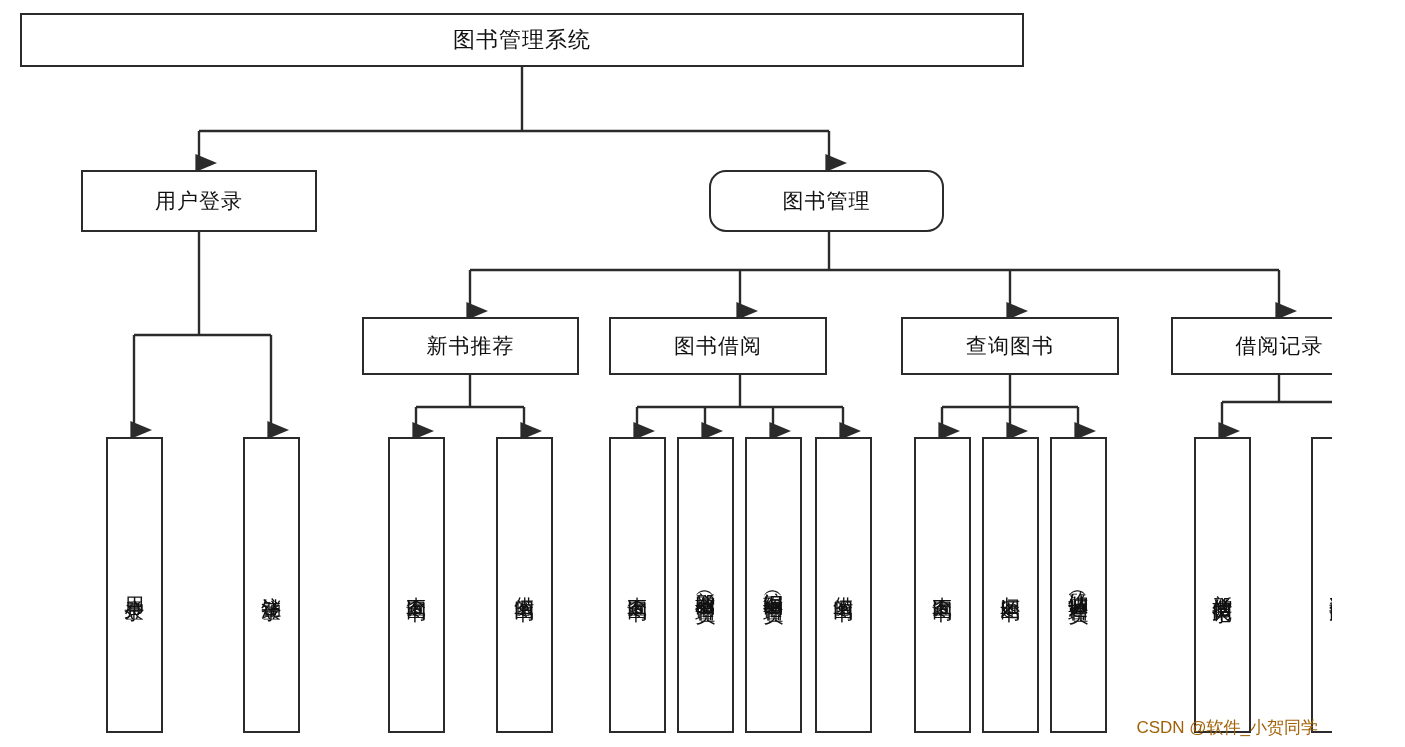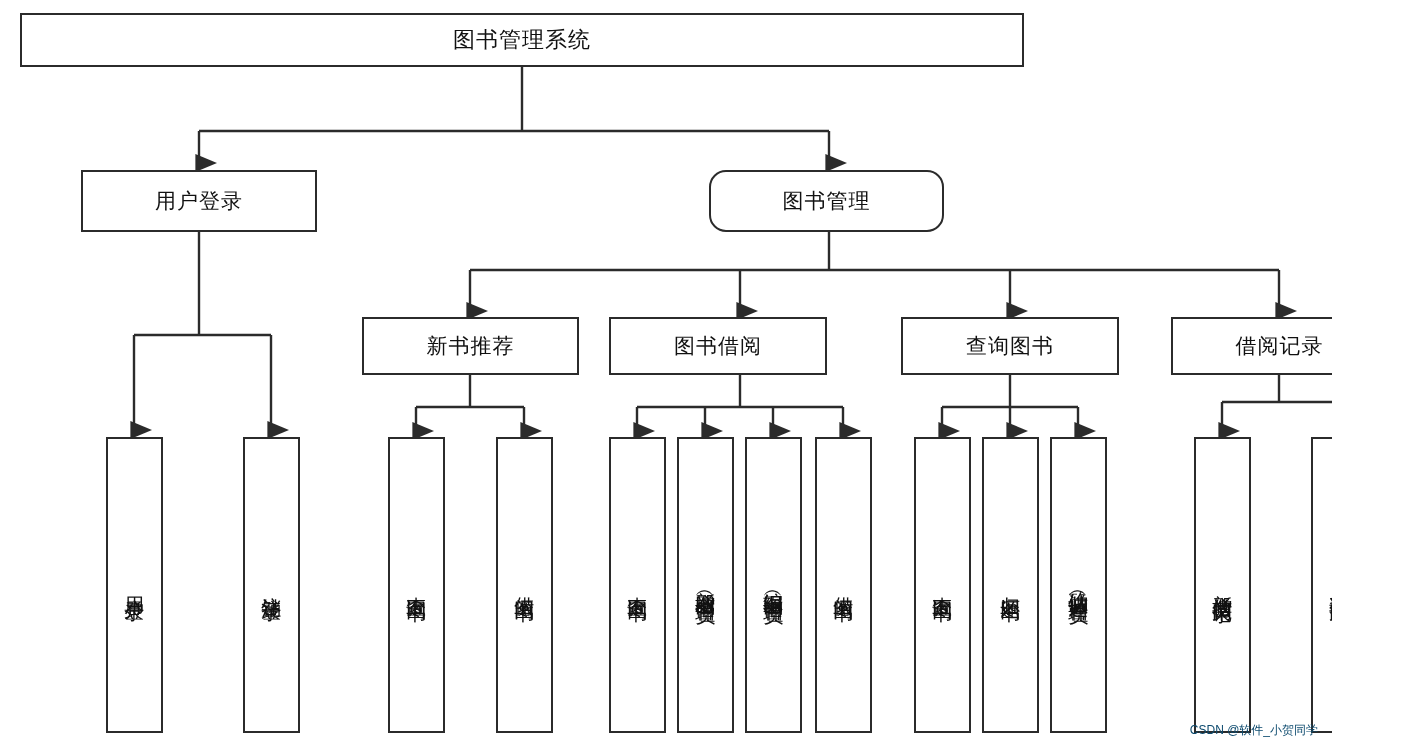--- a/index.html
+++ b/index.html
@@ -9,21 +9,21 @@
 
   .node{position:absolute;box-sizing:border-box;background:#ffffff;
         border:2px solid #2b2b2b;display:flex;align-items:center;justify-content:center;}
   .node.h{font-size:21px;color:#111111;letter-spacing:1px;}
   .node.v{padding:6px 2px;}
   .vtext{writing-mode:vertical-rl;text-orientation:upright;
          font-size:20px;color:#111111;line-height:1.12;letter-spacing:2px;
          white-space:nowrap;}
   .node.root{font-size:22px;}
 
-  #watermark{position:absolute;right:14px;bottom:8px;font-size:12px;color:#0c4a6e;
+  #watermark{position:absolute;right:14px;bottom:8px;font-size:17px;color:#a16207;
              white-space:nowrap;pointer-events:none;}
 </style>
 </head>
 <body>
 
 <div id="stage">
 
   <svg id="wires" viewBox="0 0 1405 747" xmlns="http://www.w3.org/2000/svg">
     <defs>
       <marker id="ah" viewBox="0 0 12 12" refX="6" refY="10" markerWidth="9" markerHeight="9" orient="auto-start-reverse">

